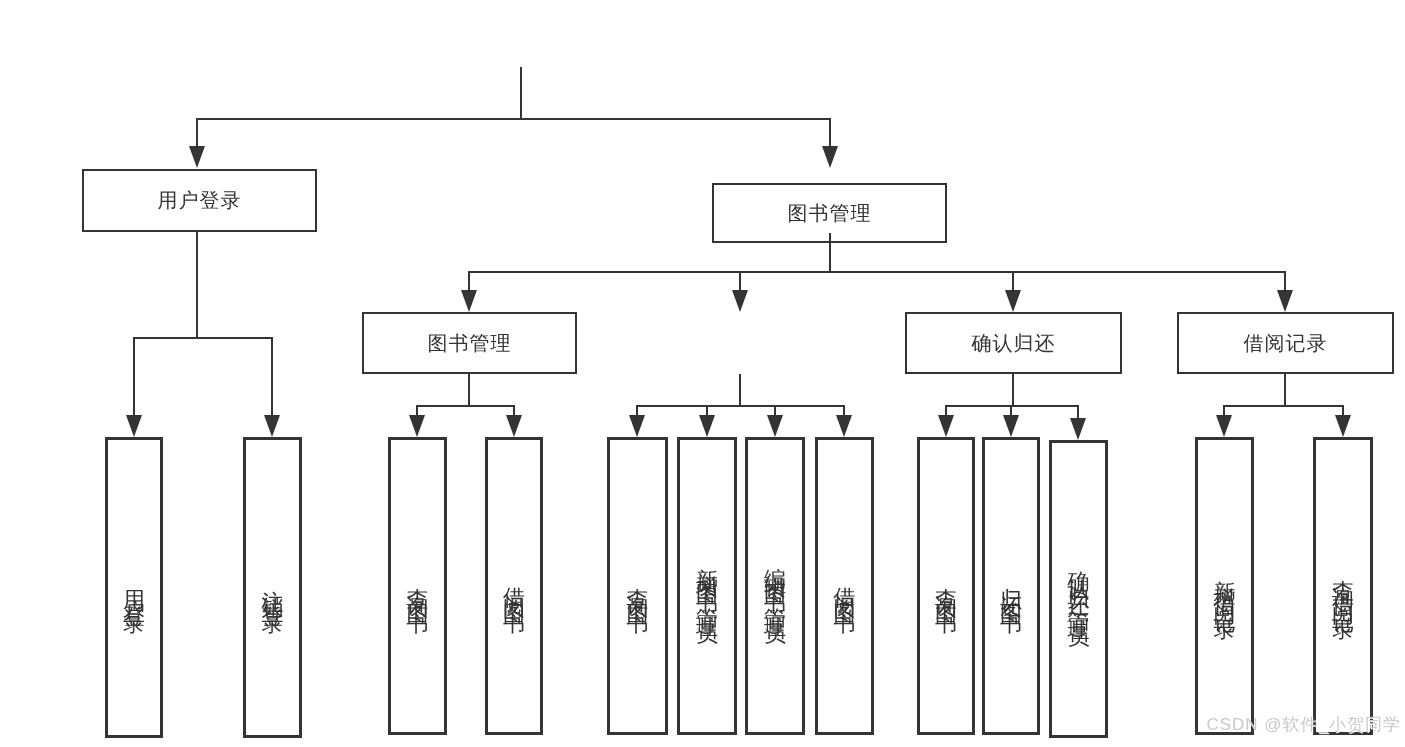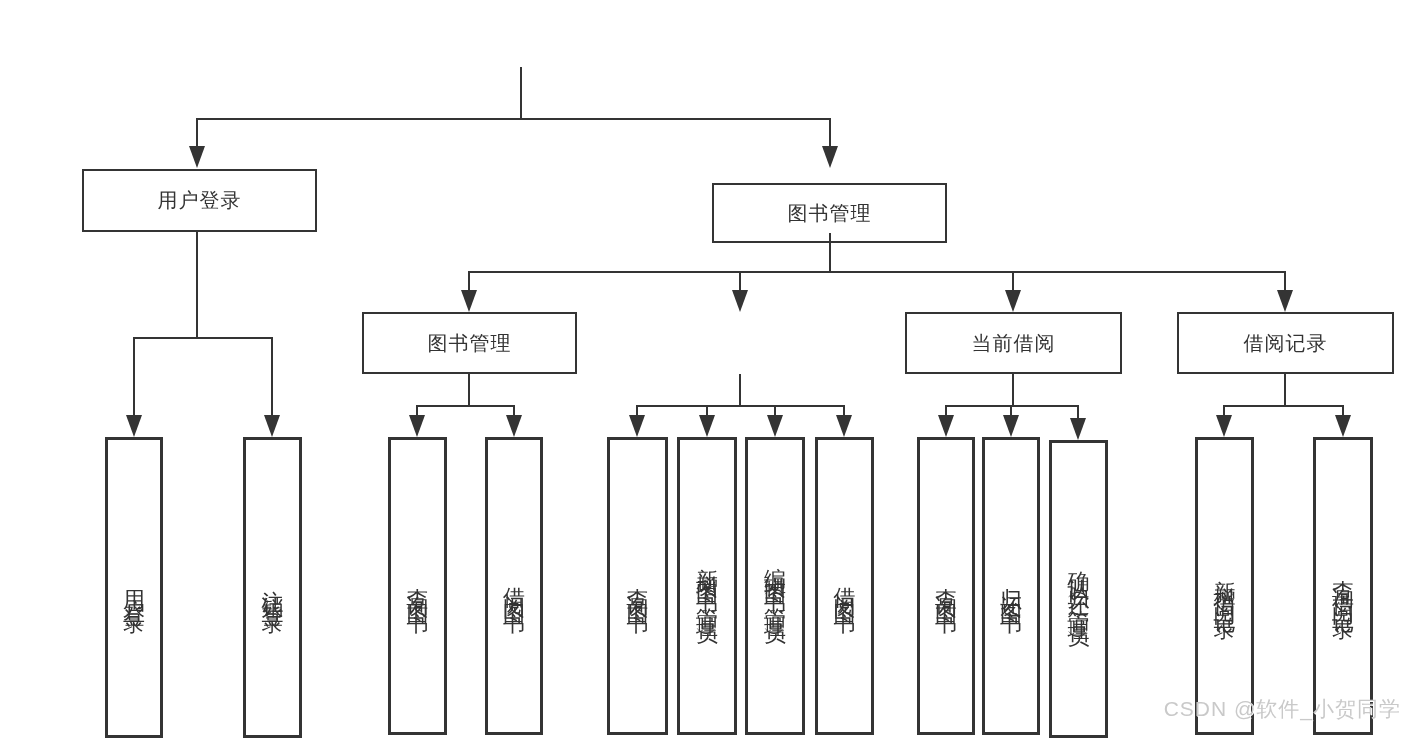--- a/index.html
+++ b/index.html
@@ -43,23 +43,23 @@
   .hl { position: absolute; height: 2px; background: var(--line); }
   .ah {
     position: absolute;
     width: 0; height: 0;
     border-left: 8px solid transparent;
     border-right: 8px solid transparent;
     border-top: 22px solid var(--line);
   }
   .watermark {
     position: absolute;
-    top: 695px;
+    top: 713px;
     right: 4px;
-    font-size: 21px;
+    font-size: 17px;
     color: var(--watermark);
     text-shadow: 1px 1px 0 #ffffff;
     letter-spacing: 1px;
     z-index: 5;
     white-space: nowrap;
   }
 </style>
 </head>
 <body>
 
@@ -95,21 +95,21 @@
   <div class="ah" style="left:732px; top:290px;"></div>
   <div class="vl" style="left:1012px; top:271px; height:21px;"></div>
   <div class="ah" style="left:1005px; top:290px;"></div>
   <div class="vl" style="left:1284px; top:271px; height:21px;"></div>
   <div class="ah" style="left:1277px; top:290px;"></div>
 
   <div class="node" style="left:362px; top:312px; width:215px; height:62px;">
     <span>图书管理</span>
   </div>
   <div class="node" style="left:905px; top:312px; width:217px; height:62px;">
-    <span>当前借阅</span>
+    <span>确认归还</span>
   </div>
   <div class="node" style="left:1177px; top:312px; width:217px; height:62px;">
     <span>借阅记录</span>
   </div>
 
   <div class="vl" style="left:468px; top:374px; height:31px;"></div>
   <div class="hl" style="left:417px; top:405px; width:98px;"></div>
   <div class="vl" style="left:416px; top:405px; height:12px;"></div>
   <div class="ah" style="left:409px; top:415px;"></div>
   <div class="vl" style="left:513px; top:405px; height:12px;"></div>

